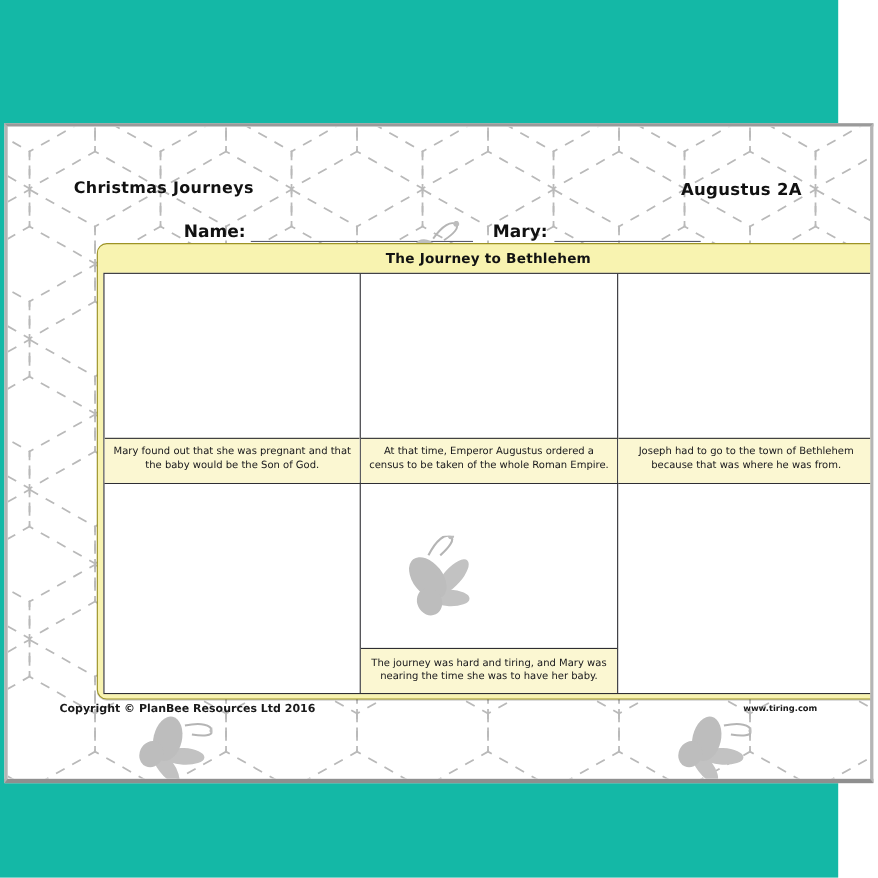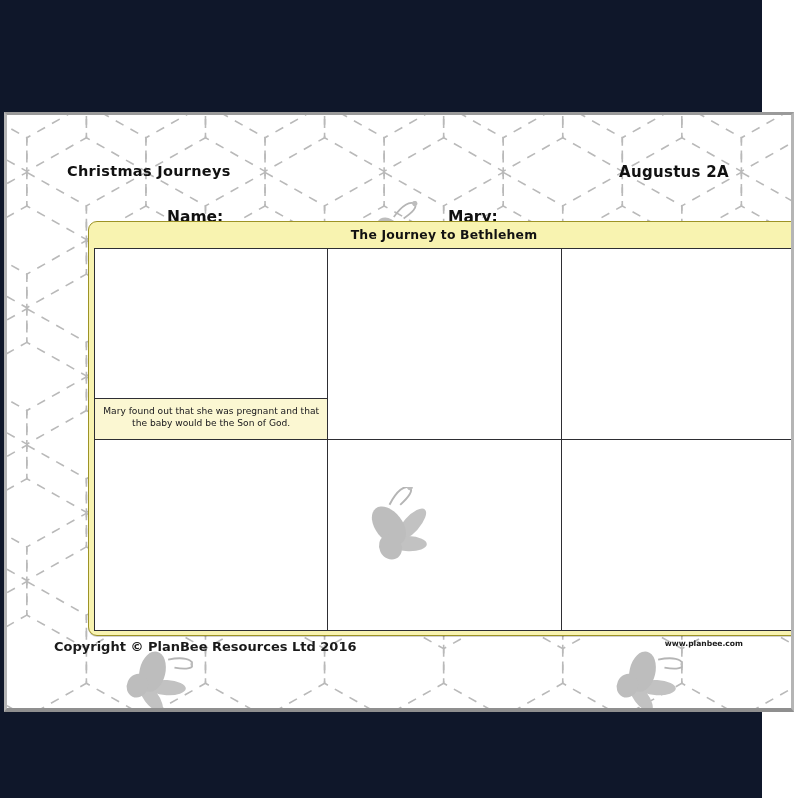--- a/index.html
+++ b/index.html
@@ -9,21 +9,21 @@
     width: 798px;
     height: 798px;
     overflow: hidden;
     font-family: "Liberation Sans", sans-serif;
   }
 
   #stage {
     position: relative;
     width: 762px;
     height: 798px;
-    background: #0f172a;
+    background: #14b8a6;
   }
 
   
   #page {
     position: absolute;
     left: 4px;
     top: 112px;
     width: 790px;
     height: 600px;
     background: #ffffff;
@@ -74,21 +74,20 @@
     white-space: nowrap;
   }
 
   .namerow {
     position: absolute;
     left: 160px;
     top: 86px;
     width: 470px;
     height: 26px;
     display: flex;
-    align-items: flex-end;
   }
   .fieldlabel {
     font-family: "DejaVu Sans", sans-serif;
     font-weight: bold;
     font-size: 15.5px;
     color: #111111;
     white-space: nowrap;
     padding-bottom: 1px;
   }
   .ruleline {
@@ -177,21 +176,21 @@
   }
   .caption span { display: block; width: 100%; }
 
   
   .foot-left {
     position: absolute;
     left: 47px;
     top: 524px;
     font-family: "DejaVu Sans", sans-serif;
     font-weight: bold;
-    font-size: 13px;
+    font-size: 10px;
     color: #1a1a1a;
     white-space: nowrap;
   }
   .foot-right {
     position: absolute;
     right: 48px;
     top: 524px;
     font-family: "DejaVu Sans", sans-serif;
     font-weight: bold;
     font-size: 7.6px;
@@ -377,38 +376,47 @@
 
         <div class="cell row1 col1">
           <div class="draw-area"></div>
           <div class="caption">
             <span>Mary found out that she was pregnant and that the baby would be the Son of God.</span>
           </div>
         </div>
 
         <div class="cell row1 col2">
           <div class="draw-area"></div>
+          <div class="caption">
+            <span>At that time, Emperor Augustus ordered a census to be taken of the whole Roman Empire.</span>
+          </div>
         </div>
 
         <div class="cell row1 col3">
           <div class="draw-area"></div>
+          <div class="caption">
+            <span>Joseph had to go to the town of Bethlehem because that was where he was from.</span>
+          </div>
         </div>
 
         <div class="cell row2 col1">
           <div class="draw-area"></div>
         </div>
 
         <div class="cell row2 col2">
           <div class="draw-area"></div>
+          <div class="caption">
+            <span>The journey was hard and tiring, and Mary was nearing the time she was to have her baby.</span>
+          </div>
         </div>
 
         <div class="cell row2 col3">
           <div class="draw-area"></div>
         </div>
 
       </div>
     </div>
 
     <div class="foot-left">Copyright © PlanBee Resources Ltd 2016</div>
-    <div class="foot-right">www.planbee.com</div>
+    <div class="foot-right">www.tiring.com</div>
 
   </div>
 </div>
 
 </body></html>

